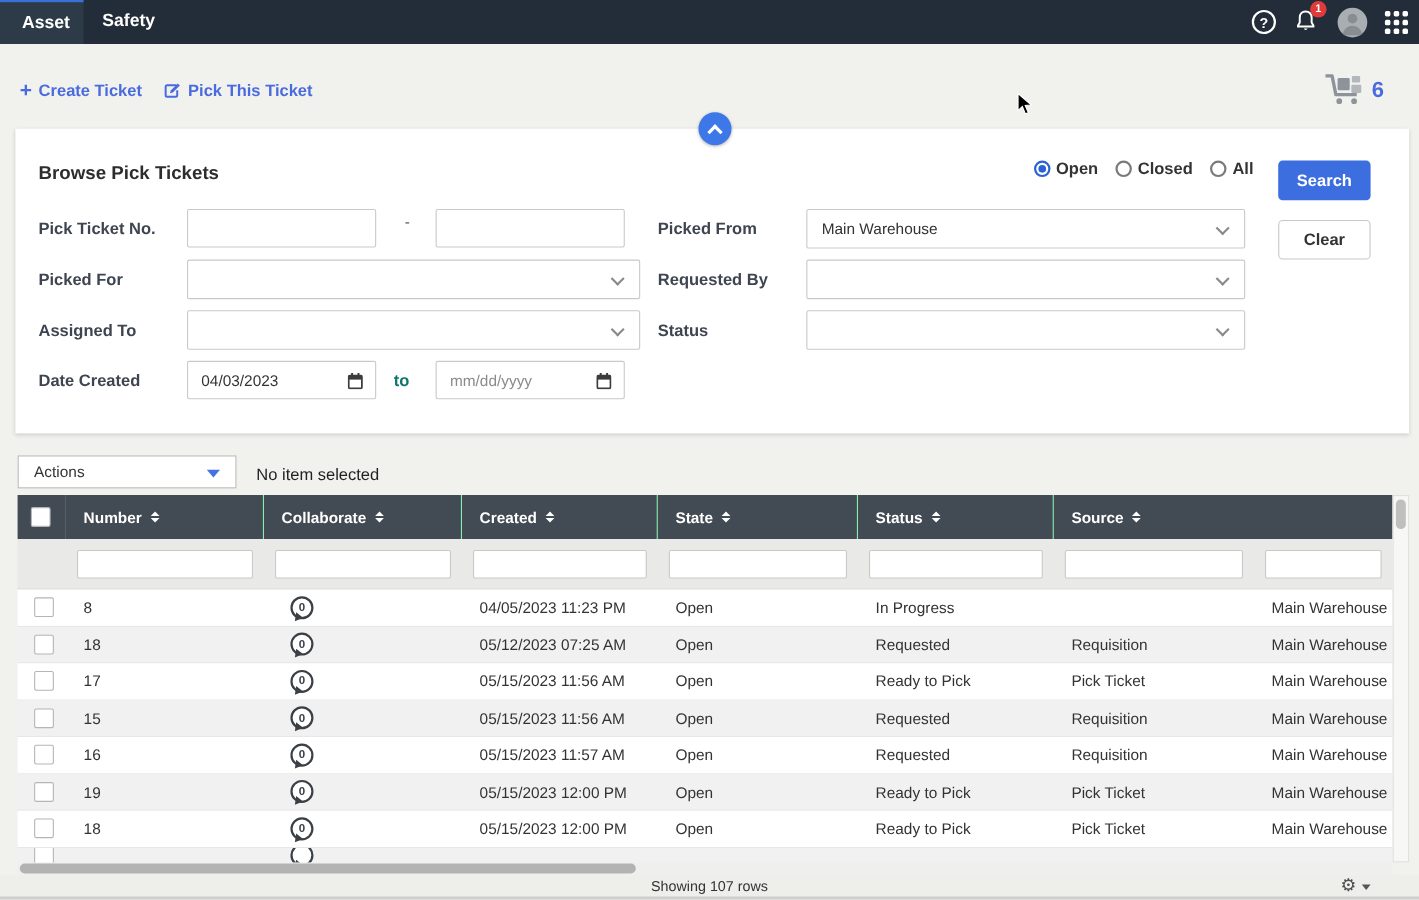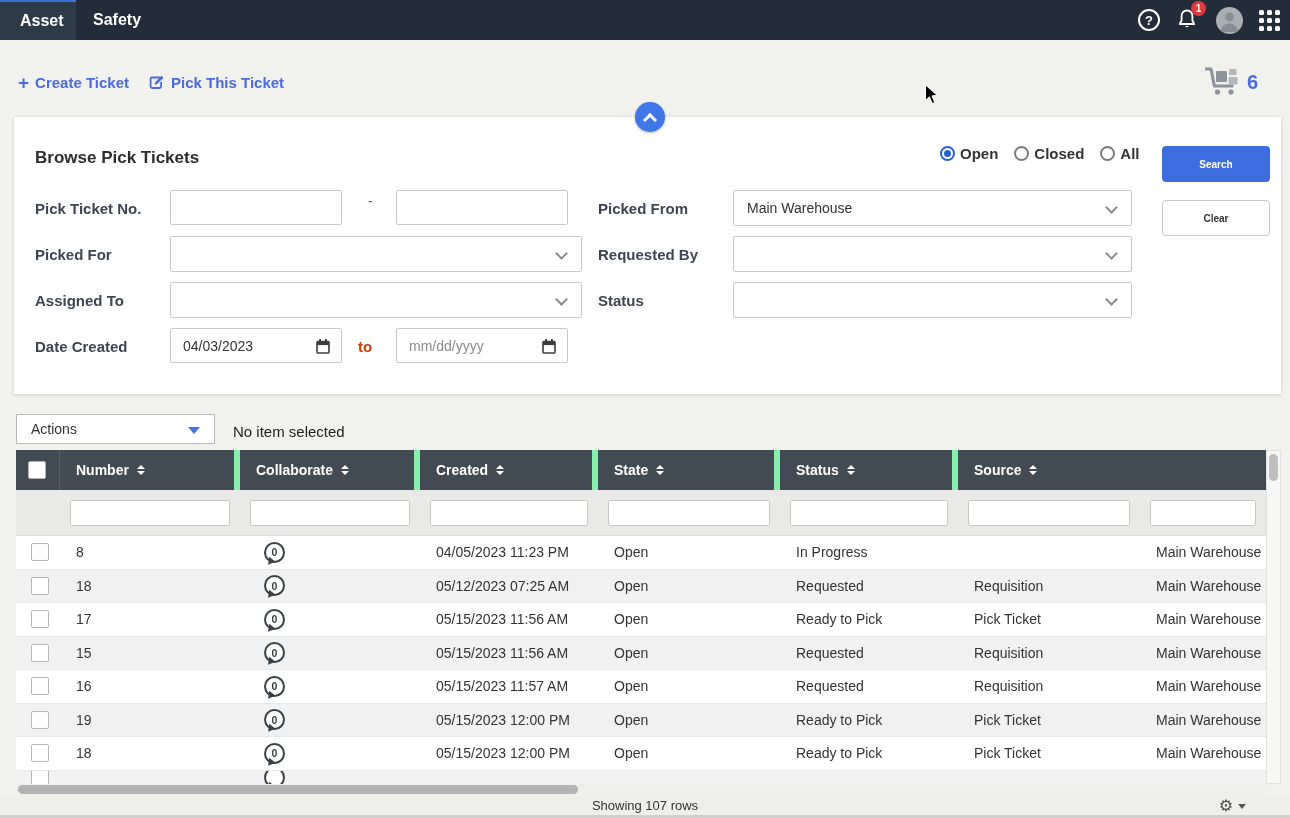--- a/index.html
+++ b/index.html
@@ -32,43 +32,43 @@
   .panel { position:absolute; left:14px; top:117px; width:1267px; height:277px; background:#fff; box-shadow:0 1px 4px rgba(0,0,0,.15); }
   .collapse-btn { position:absolute; left:621px; top:-15px; width:30px; height:30px; border-radius:50%; background:#3d77e8; display:flex; align-items:center; justify-content:center; cursor:pointer; box-shadow:0 1px 3px rgba(0,0,0,.3); }
   .chev-up { width:10px; height:10px; border-left:3px solid #fff; border-top:3px solid #fff; transform:rotate(45deg); margin-top:5px; }
   .panel-title { position:absolute; left:21px; top:31px; font-size:17px; font-weight:700; color:#2d2d2d; }
   .radios { position:absolute; left:926px; top:28px; display:flex; align-items:center; gap:16px; }
   .radio-item { display:flex; align-items:center; gap:5px; cursor:pointer; }
   .radio { width:15px; height:15px; border:2px solid #7a7a7a; border-radius:50%; background:#fff; position:relative; }
   .radio.sel { border-color:#2a61d4; }
   .radio.sel::after { content:''; position:absolute; inset:2px; border-radius:50%; background:#2a61d4; }
   .rlabel { font-size:15px; font-weight:700; color:#333; }
-  .btn { position:absolute; left:1148px; width:108px; height:36px; border-radius:4px; font-size:10px; font-weight:700; display:flex; align-items:center; justify-content:center; cursor:pointer; }
+  .btn { position:absolute; left:1148px; width:84px; height:36px; border-radius:4px; font-size:15px; font-weight:700; display:flex; align-items:center; justify-content:center; cursor:pointer; }
   .btn.search { top:29px; background:#3d6edf; color:#fff; }
   .btn.clear { top:83px; background:#fff; color:#333; border:1px solid #c8c8c8; }
   .flabel { position:absolute; font-size:15px; font-weight:700; color:#3e4450; }
   .tinput, .selectbox, .dinput { position:absolute; height:35px; background:#fff; border:1px solid #c9c9c9; border-radius:2px; }
   .selectbox { display:flex; align-items:center; padding:0 34px 0 13px; font-size:14px; color:#333; cursor:pointer; }
   .selectbox .chev-dn { position:absolute; right:15px; top:12px; width:9px; height:9px; border-right:2px solid #8a8a8a; border-bottom:2px solid #8a8a8a; transform:rotate(45deg); }
   .tinput input, .dinput input { width:100%; height:100%; border:0; outline:none; padding:0 12px; font-size:14px; color:#333; font-family:inherit; background:transparent; }
   .dinput input::placeholder { color:#8b8b8b; }
   .dash { position:absolute; font-size:14px; color:#555; }
-  .to-sep { position:absolute; font-size:15px; font-weight:700; color:#c2410c; }
+  .to-sep { position:absolute; font-size:15px; font-weight:700; color:#0f766e; }
   .cal { position:absolute; right:11px; top:10px; }
 
   
   .actionsbox { position:absolute; left:16px; top:414px; width:199px; height:30px; background:#fff; border:1px solid #b9b9b9; display:flex; align-items:center; padding:0 14px; font-size:14px; color:#333; cursor:pointer; }
   .caret-blue { position:absolute; right:14px; top:12px; width:0; height:0; border-left:6px solid transparent; border-right:6px solid transparent; border-top:7px solid #4472e0; }
   .sel-status { position:absolute; left:233px; top:423px; font-size:15px; color:#222; }
 
   
   .tbl { position:absolute; left:16px; top:450px; width:1250px; }
   .grid { display:grid; grid-template-columns:44px 180px 180px 178px 182px 178px 182px 126px; }
   .thead { background:#424a54; height:40px; }
-  .th { display:flex; align-items:center; padding-left:16px; color:#fff; font-size:14px; font-weight:700; border-right:6px solid #86efac; white-space:nowrap; cursor:pointer; }
+  .th { display:flex; align-items:center; padding-left:16px; color:#fff; font-size:14px; font-weight:700; border-right:1px solid #86efac; white-space:nowrap; cursor:pointer; }
   .th:last-child { border-right:0; }
   .th.chk { padding-left:12px; border-right:1px solid #565e68; }
   .sort { display:inline-flex; flex-direction:column; gap:2px; margin-left:8px; }
   .sort i { width:0; height:0; border-left:4px solid transparent; border-right:4px solid transparent; }
   .sort .up { border-bottom:4px solid #fff; }
   .sort .down { border-top:4px solid #fff; }
   .cbx { width:18px; height:18px; background:#fff; border:1px solid #b5b5b5; border-radius:2px; display:inline-block; cursor:pointer; }
   .frow { background:#e9e9e8; height:46px; border-bottom:1px solid #dcdcdc; }
   .fcell { display:flex; align-items:center; justify-content:center; }
   .fcell input { width:calc(100% - 20px); height:26px; border:1px solid #c9c9c9; border-radius:2px; background:#fff; outline:none; padding:0 8px; font-size:13px; font-family:inherit; }

